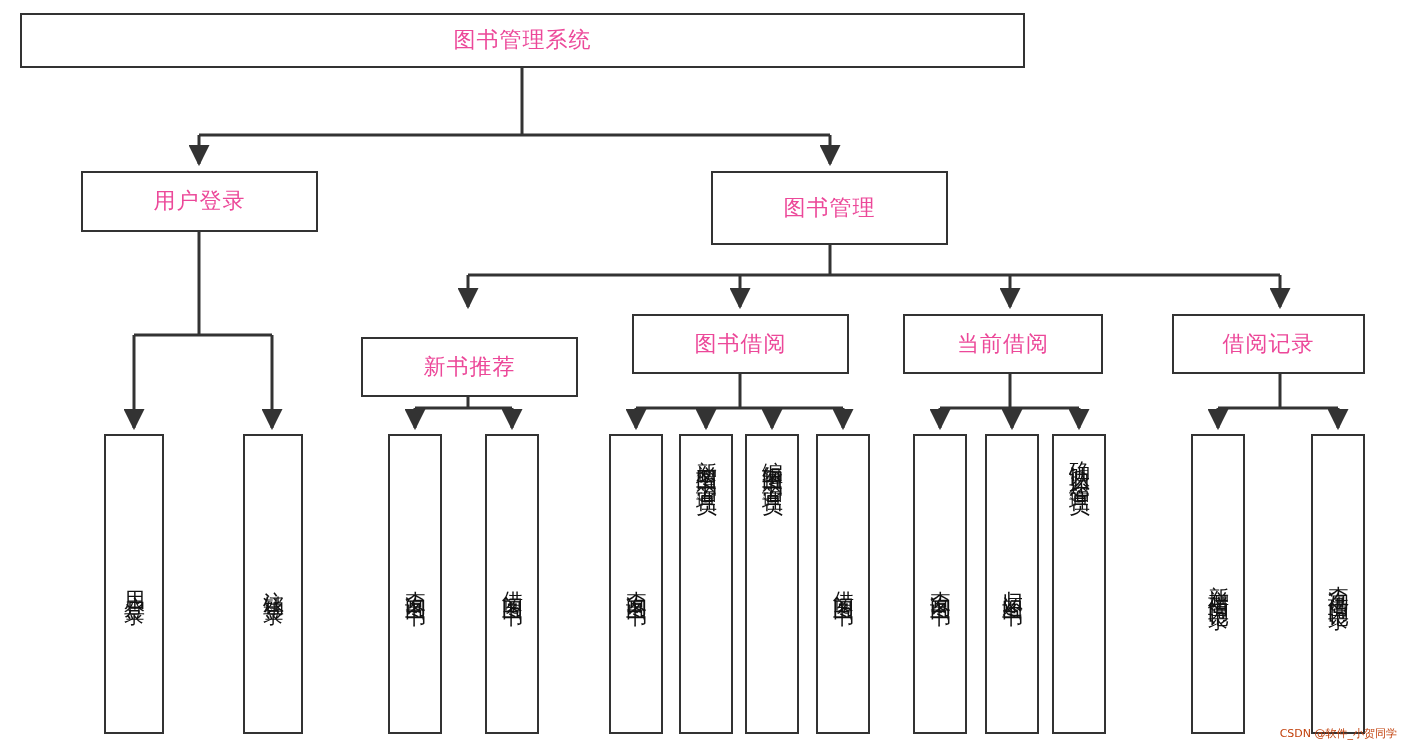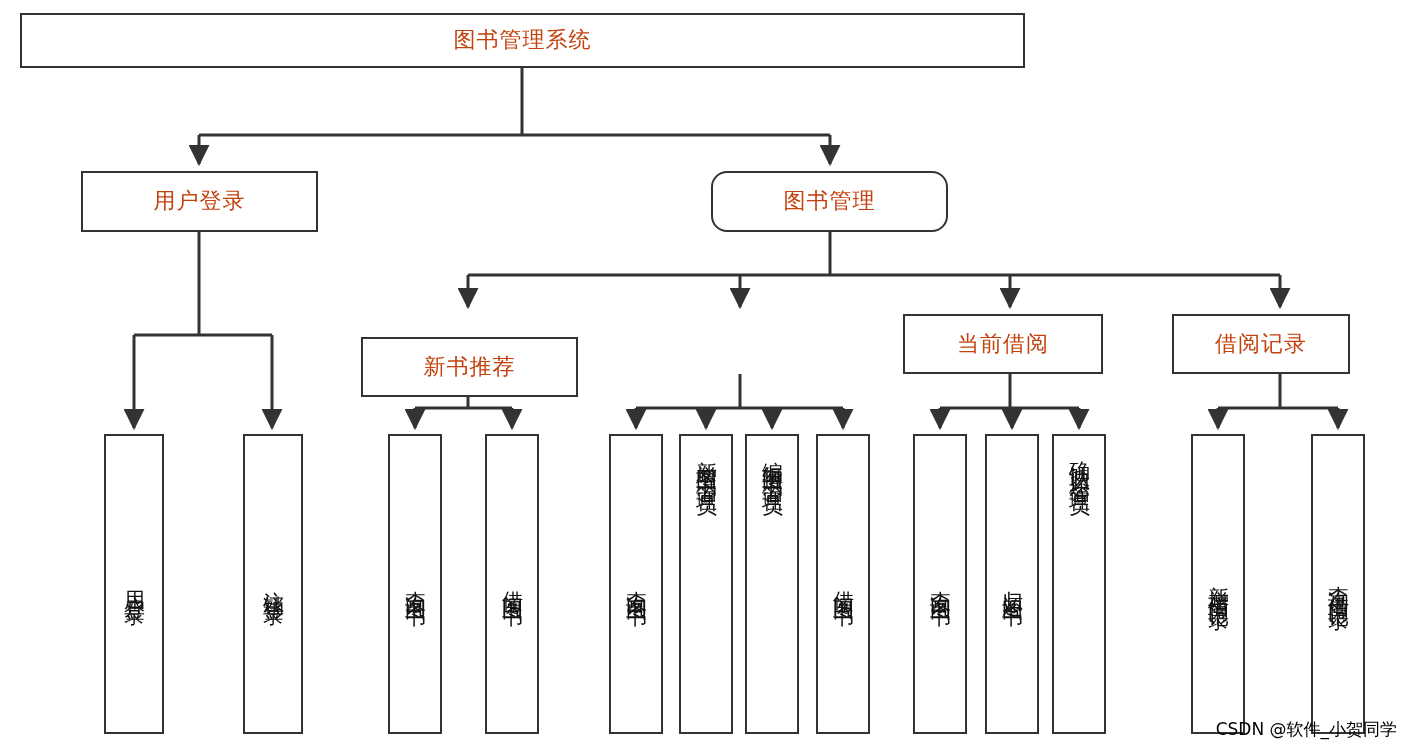--- a/index.html
+++ b/index.html
@@ -29,21 +29,21 @@
     box-sizing: border-box;
     background: #ffffff;
     border: 2px solid #333333;
     display: flex;
     align-items: center;
     justify-content: center;
     z-index: 2;
   }
   .node .label-h {
     font-size: 22px;
-    color: #c2410c;
+    color: #ec4899;
     line-height: 1.1;
     letter-spacing: 1px;
     white-space: nowrap;
   }
   .node-vert {
     align-items: flex-start;
     justify-content: center;
     padding-top: 8px;
   }
   .node-vert .label-v {
@@ -56,22 +56,22 @@
     white-space: nowrap;
   }
   .node-vert.vcenter {
     align-items: center;
     padding-top: 0;
   }
   #watermark {
     position: absolute;
     right: 8px;
     bottom: 6px;
-    font-size: 17px;
-    color: #000000;
+    font-size: 11px;
+    color: #c2410c;
     z-index: 3;
     white-space: nowrap;
     pointer-events: none;
     margin-top: 6px;
   }
 </style>
 </head>
 <body>
 
 <div id="canvas">
@@ -126,31 +126,34 @@
     </g>
   </svg>
 
   <div class="node" style="left:20px; top:13px; width:1005px; height:55px;">
     <span class="label-h">图书管理系统</span>
   </div>
 
   <div class="node" style="left:81px; top:171px; width:237px; height:61px;">
     <span class="label-h">用户登录</span>
   </div>
-  <div class="node" style="left:711px; top:171px; width:237px; height:61px;border-radius:16px;">
+  <div class="node" style="left:711px; top:171px; width:237px; height:74px;">
     <span class="label-h">图书管理</span>
   </div>
 
   <div class="node" style="left:361px; top:314px; width:217px; height:60px;margin-top:23px;">
     <span class="label-h">新书推荐</span>
   </div>
+  <div class="node" style="left:632px; top:314px; width:217px; height:60px;">
+    <span class="label-h">图书借阅</span>
+  </div>
   <div class="node" style="left:903px; top:314px; width:200px; height:60px;">
     <span class="label-h">当前借阅</span>
   </div>
-  <div class="node" style="left:1172px; top:314px; width:178px; height:60px;">
+  <div class="node" style="left:1172px; top:314px; width:193px; height:60px;">
     <span class="label-h">借阅记录</span>
   </div>
 
   <div class="node node-vert vcenter" style="left:104px; top:434px; width:60px; height:300px;">
     <span class="label-v">用户登录</span>
   </div>
   <div class="node node-vert vcenter" style="left:243px; top:434px; width:60px; height:300px;">
     <span class="label-v">注销登录</span>
   </div>
 

